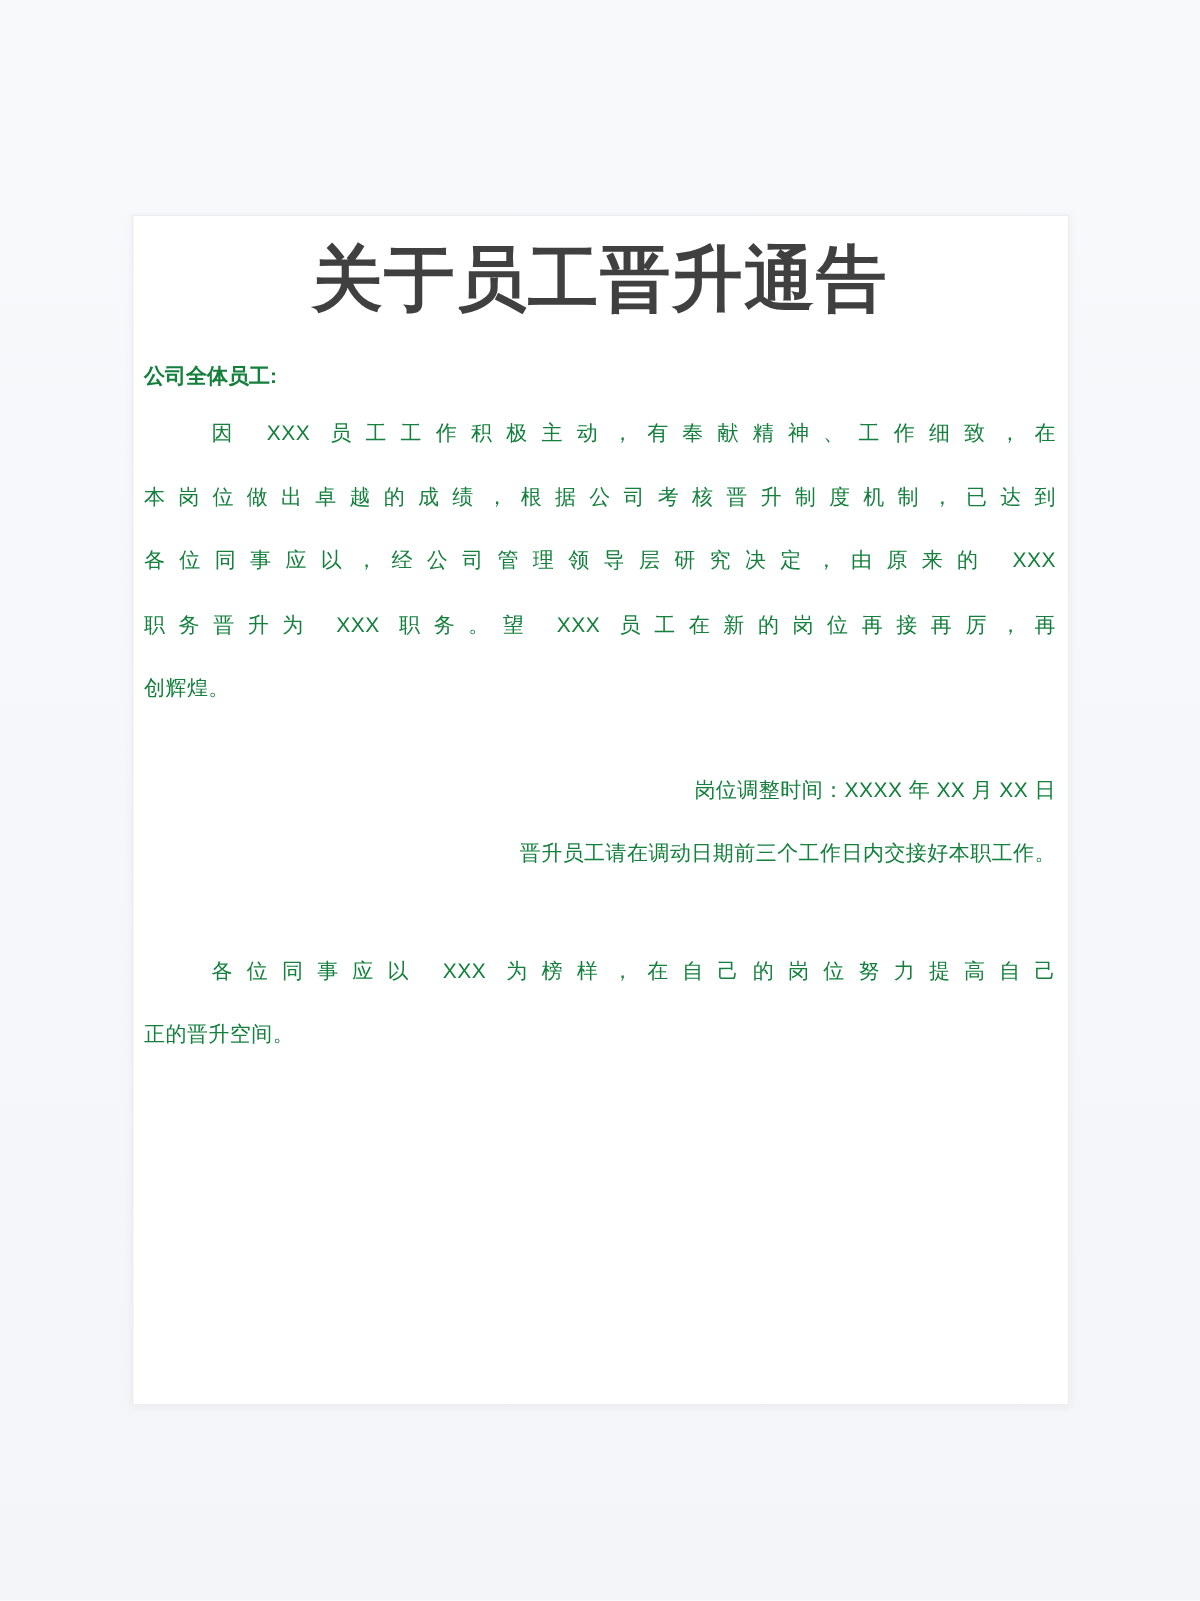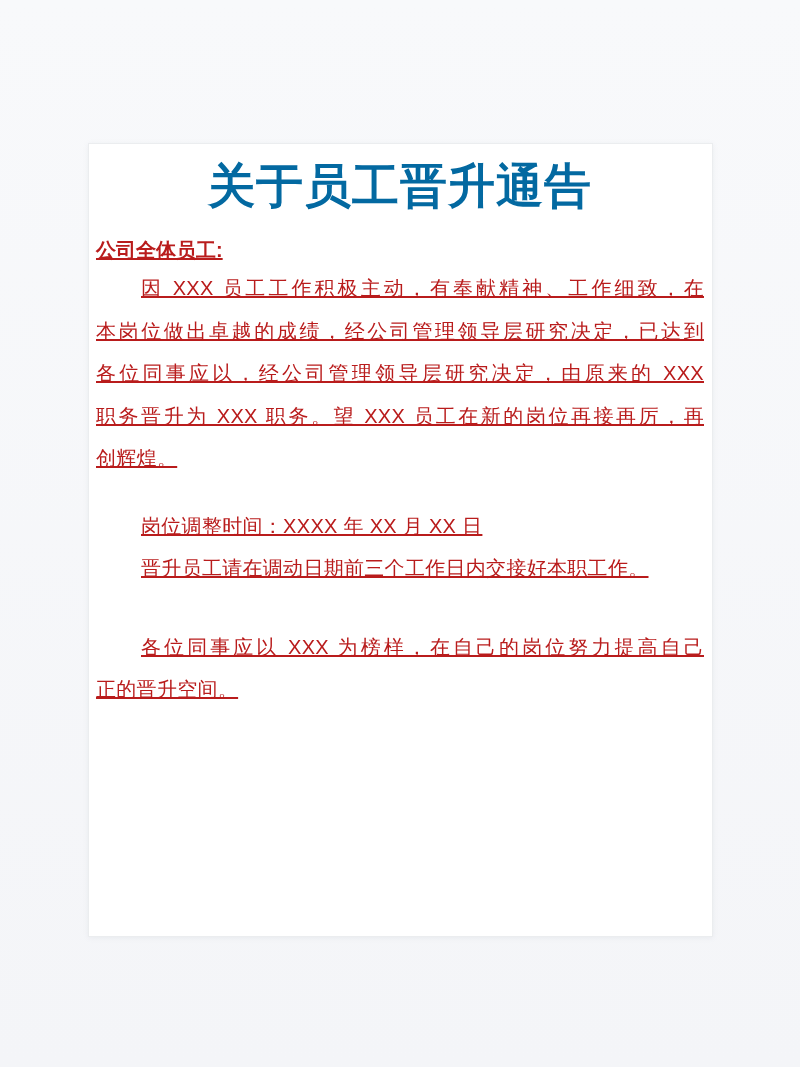--- a/index.html
+++ b/index.html
@@ -27,54 +27,54 @@
     padding: 13px 8px 0 7px;
     overflow: hidden;
   }
   .title {
     margin-top: 2px;
     text-align: center;
     font-size: 47px;
     line-height: 54px;
     font-weight: bold;
     letter-spacing: 1px;
-    color: #0369a1;
+    color: #404040;
   }
   .salutation {
     margin-top: 21px;
     font-size: 26px;
     line-height: 33px;
     font-weight: bold;
     color: #141414;
   }
-  .bodytext { font-size: 20px; color: #b91c1c; text-decoration: underline; }
+  .bodytext { font-size: 14px; color: #15803d; }
   .ln {
     line-height: 42.5px;
     min-height: 42.5px;
     letter-spacing: 0.3px;
   }
-  .indent { padding-left: 45px; }
+  .indent { padding-left: 45px; text-align: right; }
   .fill { text-align: justify; text-align-last: justify; }
   .p1 { }
   .p2 { margin-top: 25px; }
   .p3 { margin-top: 36px; }
 </style>
 </head>
 <body>
 
 <div class="canvas">
   <div class="page">
 
     <div class="title">关于员工晋升通告</div>
 
     <div class="salutation bodytext">公司全体员工:</div>
 
     <div class="bodytext p1">
       <div class="ln indent fill">因 XXX 员工工作积极主动，有奉献精神、工作细致，在</div>
-      <div class="ln fill">本岗位做出卓越的成绩，经公司管理领导层研究决定，已达到</div>
+      <div class="ln fill">本岗位做出卓越的成绩，根据公司考核晋升制度机制，已达到</div>
       <div class="ln fill">各位同事应以，经公司管理领导层研究决定，由原来的 XXX</div>
       <div class="ln fill">职务晋升为 XXX 职务。望 XXX 员工在新的岗位再接再厉，再</div>
       <div class="ln">创辉煌。</div>
     </div>
 
     <div class="bodytext p2">
       <div class="ln indent">岗位调整时间：XXXX 年 XX 月 XX 日</div>
       <div class="ln indent">晋升员工请在调动日期前三个工作日内交接好本职工作。</div>
     </div>
 

